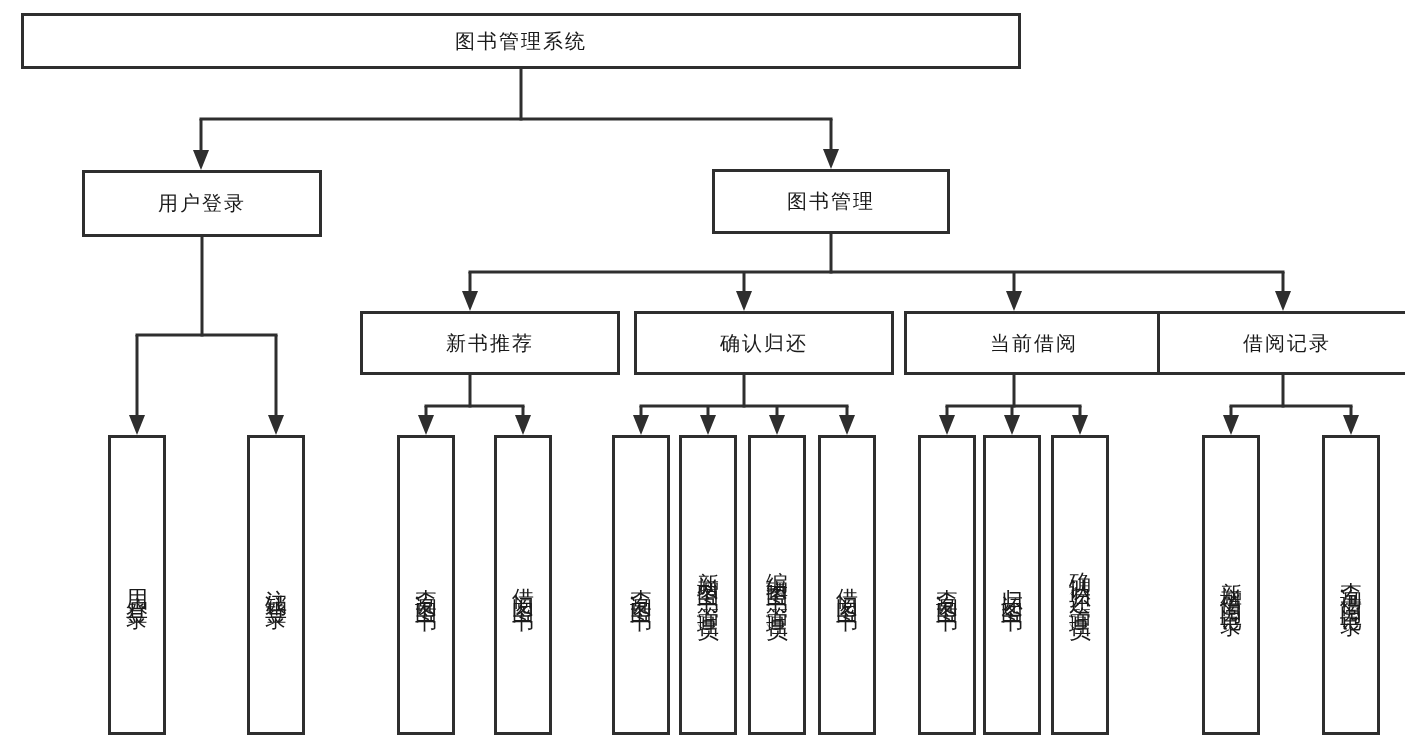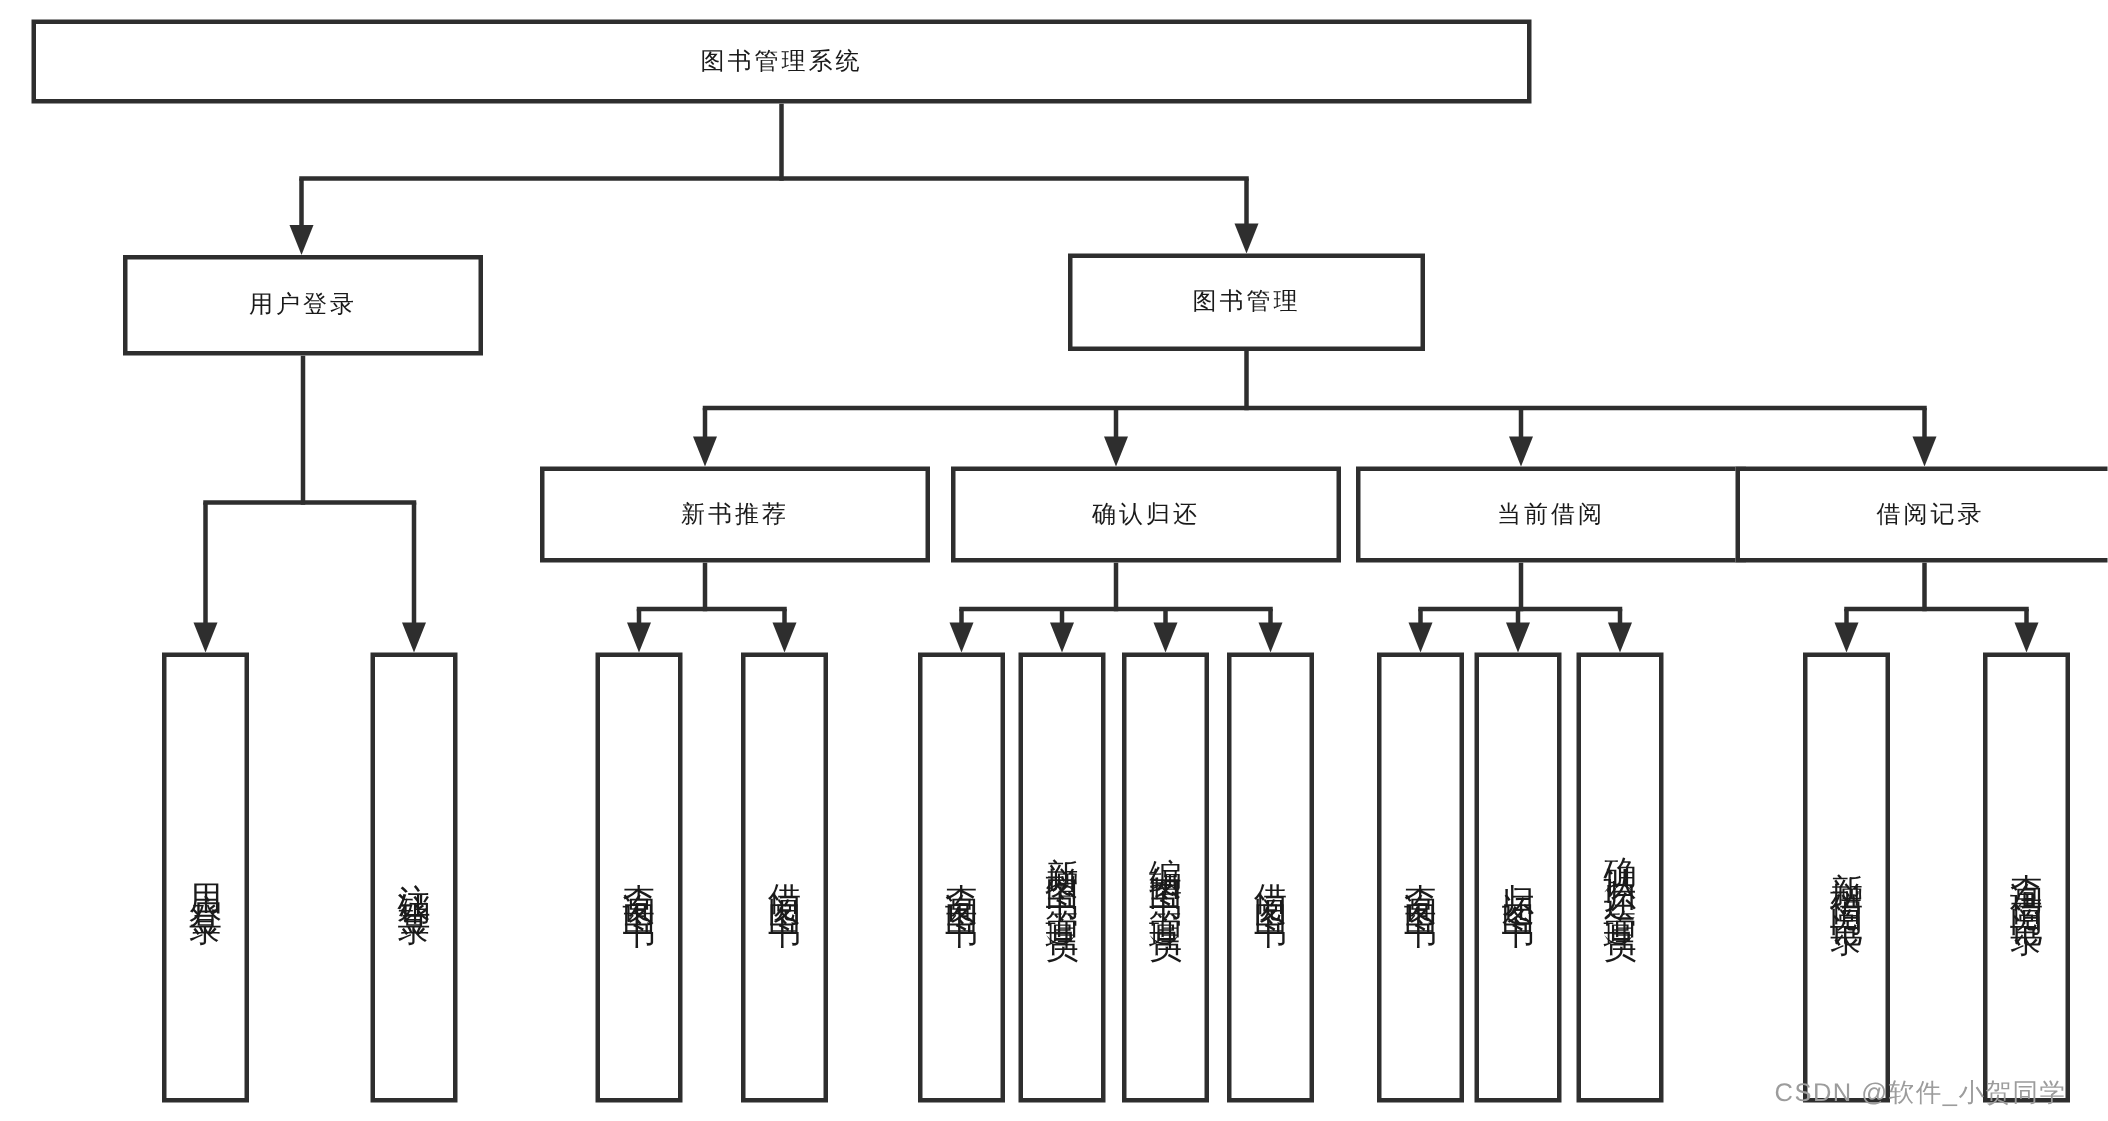--- a/index.html
+++ b/index.html
@@ -22,21 +22,21 @@
     box-sizing: border-box;
     border: 3px solid var(--line, #2e2e2e);
     background: #ffffff;
     display: flex;
     align-items: center;
     justify-content: center;
     color: var(--text, #1a1a1a);
     z-index: 1;
   }
   .node.h span {
-    font-size: 16px;
+    font-size: 20px;
     letter-spacing: 2px;
     white-space: nowrap;
   }
   .node.v span {
     writing-mode: vertical-rl;
     text-orientation: mixed;
     font-size: 22px;
     letter-spacing: 7px;
     line-height: 1;
   }
@@ -201,15 +201,14 @@
     <span>确认归还（管理员）</span>
   </div>
 
   <div class="node v lv4 n-r1">
     <span>新增借阅记录</span>
   </div>
   <div class="node v lv4 n-r2">
     <span>查询借阅记录</span>
   </div>
 
-  <div class="watermark">CSDN @软件_小贺同学</div>
 
 </div>
 
 </body></html>

